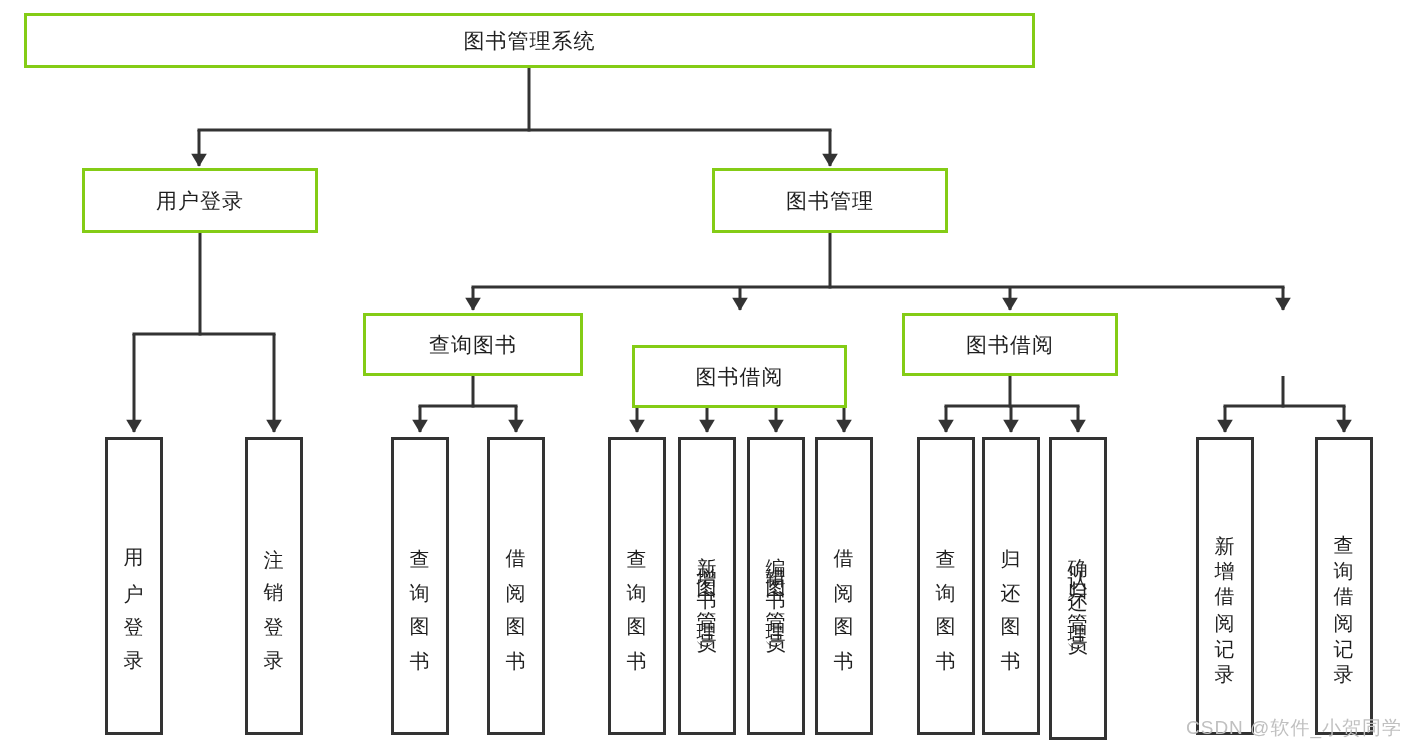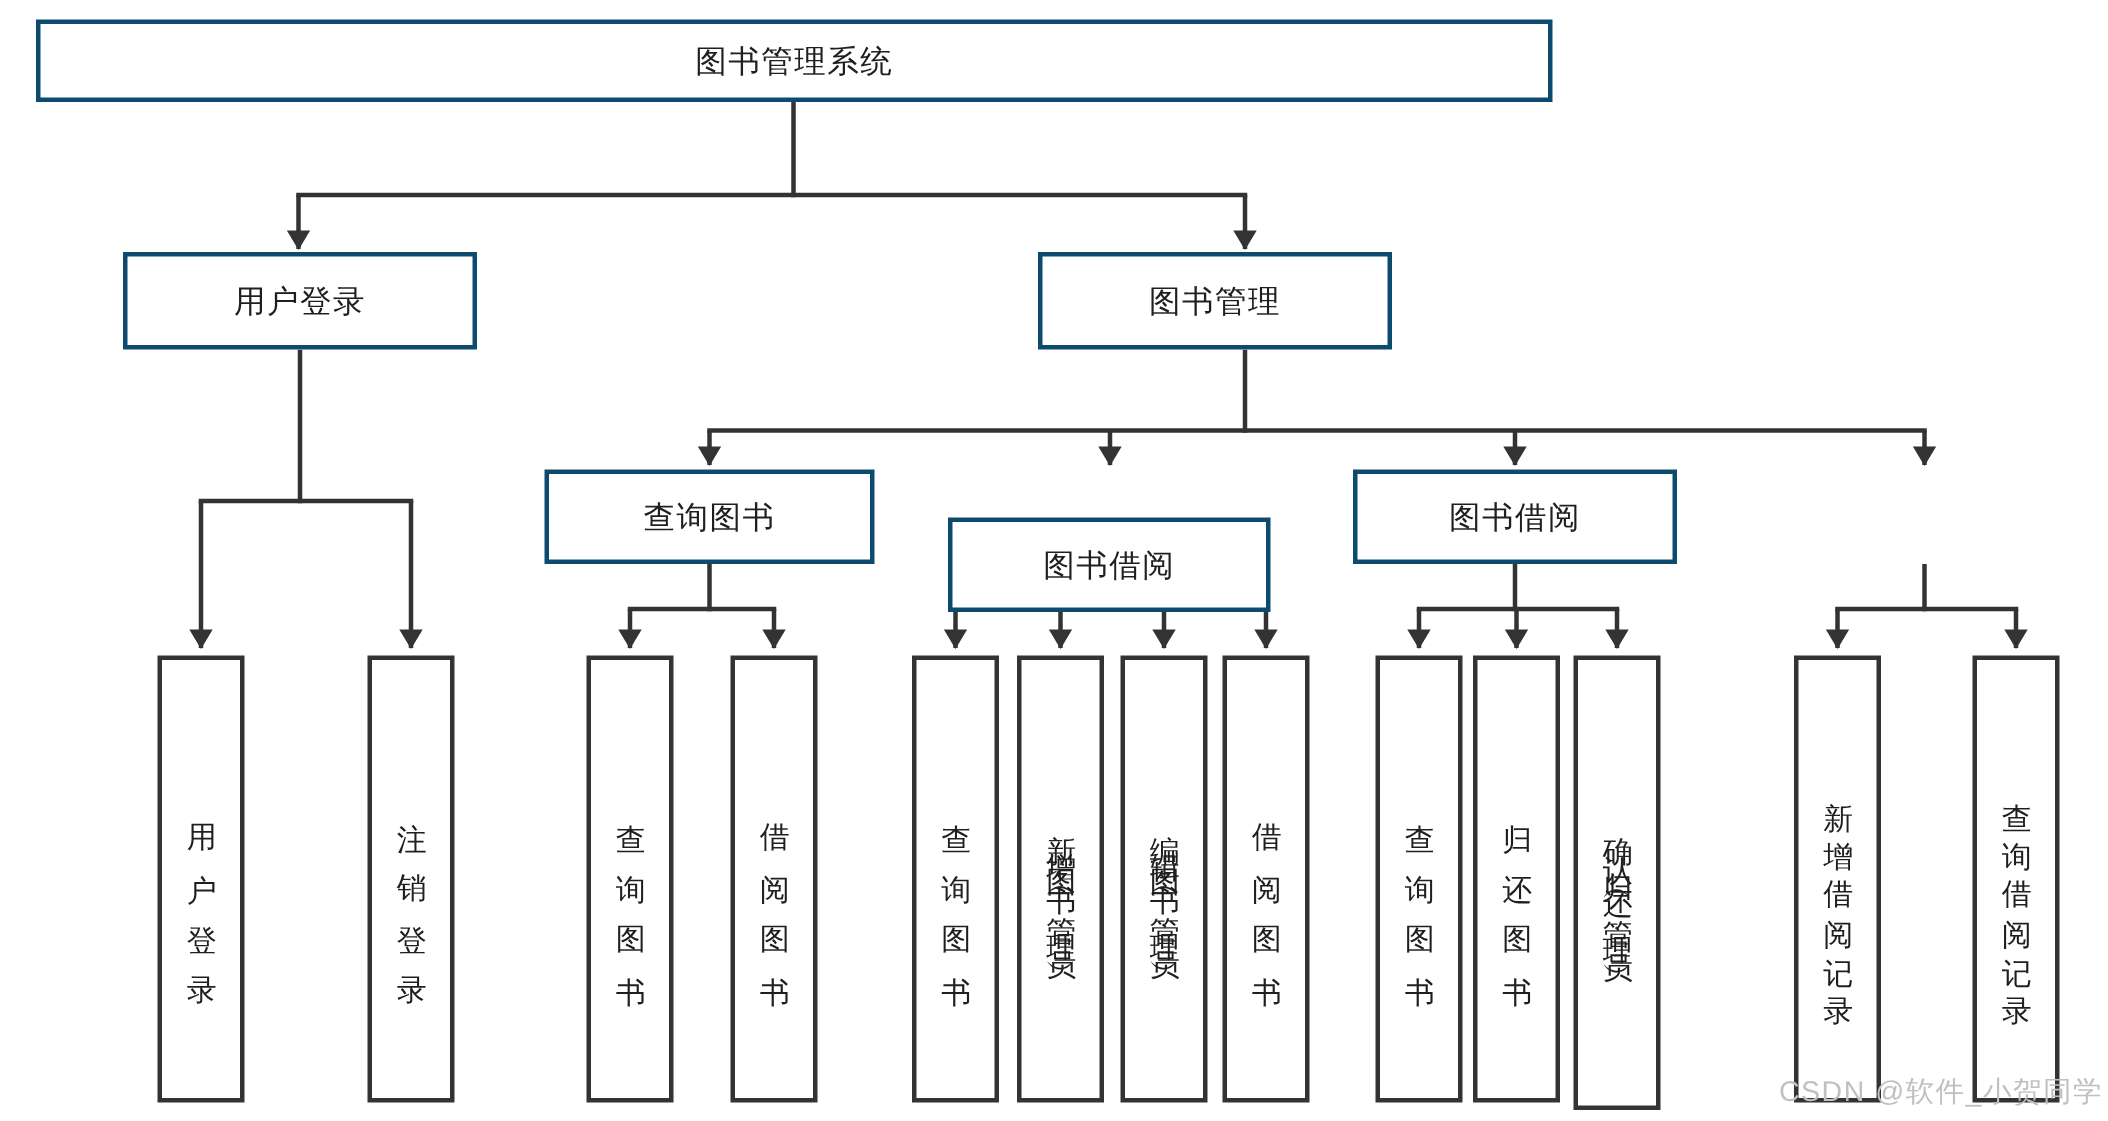--- a/index.html
+++ b/index.html
@@ -13,21 +13,21 @@
   }
   .connectors {
     position: absolute;
     left: 0; top: 0;
     width: 1405px; height: 747px;
     pointer-events: none;
   }
   .node {
     position: absolute;
     box-sizing: border-box;
-    border: 3px solid #0c4a6e;
+    border: 3px solid #84cc16;
     background: #ffffff;
     display: flex;
     align-items: center;
     justify-content: center;
     font-size: 21px;
     color: #1f1f1f;
     letter-spacing: 1px;
     z-index: 2;
   }
   .leaf {
@@ -117,21 +117,21 @@
       <path d="M1283 376 V407.5"></path>
       <path d="M1223.5 406 H1345.5"></path>
       <path d="M1225 406 V432" marker-end="url(#arw)"></path>
       <path d="M1344 406 V432" marker-end="url(#arw)"></path>
     </g>
   </svg>
 
   <div class="node" style="left:24px; top:13px; width:1011px; height:55px;">图书管理系统</div>
 
   <div class="node" style="left:82px; top:168px; width:236px; height:65px;">用户登录</div>
-  <div class="node" style="left:692px; top:168px; width:236px; height:65px;">图书管理</div>
+  <div class="node" style="left:712px; top:168px; width:236px; height:65px;">图书管理</div>
 
   <div class="node" style="left:363px; top:313px; width:220px; height:63px;">查询图书</div>
   <div class="node" style="left:632px; top:313px; width:215px; height:63px;margin-top:32px;">图书借阅</div>
   <div class="node" style="left:902px; top:313px; width:216px; height:63px;">图书借阅</div>
 
   <div class="leaf sp-lg" style="left:105px;">
     <span class="vtext">用户登录</span>
   </div>
   <div class="leaf sp-lg" style="left:245px;">
     <span class="vtext">注销登录</span>

